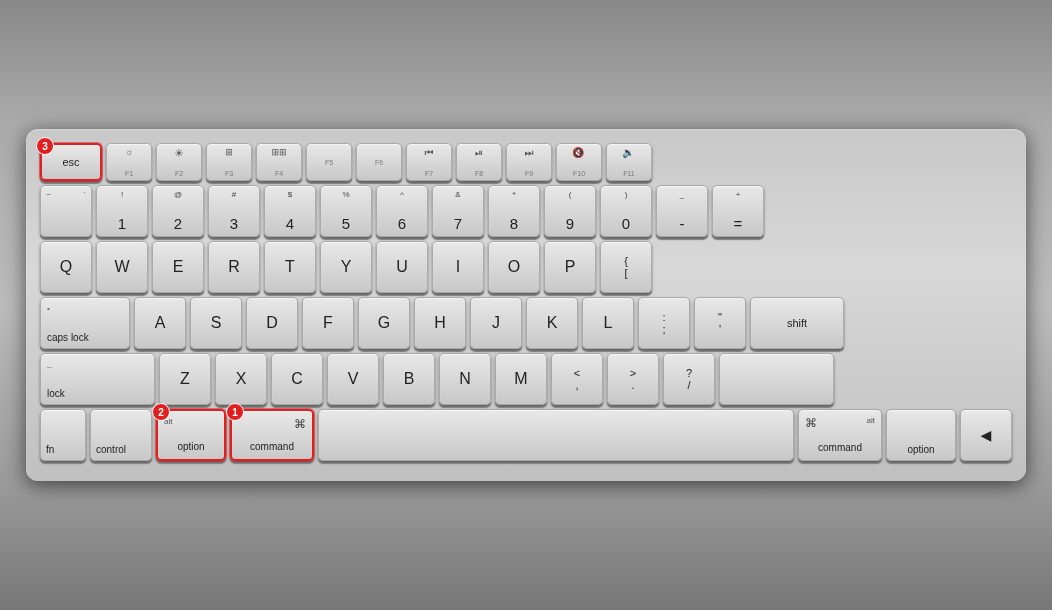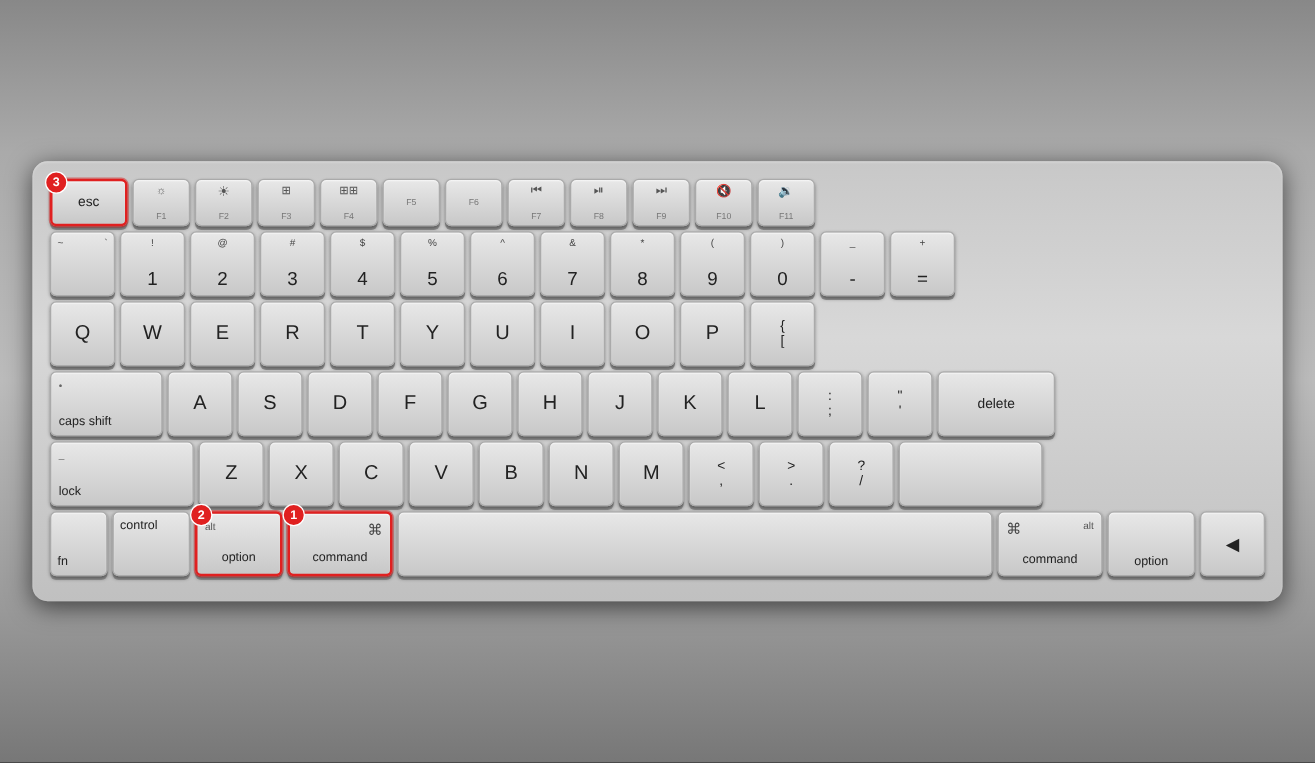--- a/index.html
+++ b/index.html
@@ -273,21 +273,21 @@
         </div>
       <div class="key" style="align-items:center; justify-content:center; flex-direction:column; gap:0;">
         <span style="font-size:11px; font-weight:400;">{</span>
         <span style="font-size:11px; font-weight:400;">[</span>
       </div>
     </div>
 
     <div class="key-row">
       <div class="key w-caps" style="justify-content:flex-end; padding:5px 6px; position:relative;">
         <span style="position:absolute; top:6px; left:6px; font-size:8px; color:#666;">•</span>
-        <span style="font-size:10px; font-weight:400;">caps shift</span>
+        <span style="font-size:10px; font-weight:400;">caps lock</span>
       </div>
       <div class="key" style="align-items:center; justify-content:center;">
           <span style="font-size:16px; font-weight:400;">A</span>
         </div>
       <div class="key" style="align-items:center; justify-content:center;">
           <span style="font-size:16px; font-weight:400;">S</span>
         </div>
       <div class="key" style="align-items:center; justify-content:center;">
           <span style="font-size:16px; font-weight:400;">D</span>
         </div>
@@ -311,21 +311,21 @@
         </div>
       <div class="key" style="align-items:center; justify-content:center; flex-direction:column;">
         <span style="font-size:11px;">:</span>
         <span style="font-size:11px;">;</span>
       </div>
       <div class="key" style="align-items:center; justify-content:center; flex-direction:column;">
         <span style="font-size:11px;">"</span>
         <span style="font-size:11px;">'</span>
       </div>
       <div class="key w-return" style="align-items:center; justify-content:center;">
-        <span style="font-size:11px; font-weight:500;">delete</span>
+        <span style="font-size:11px; font-weight:500;">shift</span>
       </div>
     </div>
 
     <div class="key-row">
       <div class="key w-shift-l" style="justify-content:flex-end; padding: 5px 6px; position:relative;">
         <span style="position:absolute;top:5px;left:6px;font-size:8px;color:#666;">_</span>
         <span style="font-size:10px; font-weight:400;">lock</span>
       </div>
       <div class="key" style="align-items:center; justify-content:center;">
           <span style="font-size:16px; font-weight:400;">Z</span>
@@ -362,21 +362,21 @@
       </div>
       <div class="key w-shift-r" style="align-items:flex-end; justify-content:flex-end; padding:5px 6px;">
         <span style="font-size:10px; font-weight:400;"></span>
       </div>
     </div>
 
     <div class="key-row">
       <div class="key w-fn" style="align-items:flex-start; justify-content:flex-end; padding:5px 5px;">
         <span style="font-size:10px; font-weight:400;">fn</span>
       </div>
-      <div class="key w-ctrl" style="align-items:flex-start; justify-content:flex-start; padding:5px 5px;">
+      <div class="key w-ctrl" style="align-items:flex-start; justify-content:flex-end; padding:5px 5px;">
         <span style="font-size:10px; font-weight:400;">control</span>
       </div>
       <div class="key w-alt highlighted" style="position:relative; align-items:center; justify-content:center; flex-direction:column;">
         <div class="badge">2</div>
         <span style="font-size:8px; color:#555; position:absolute; top:6px; left:6px;">alt</span>
         <span style="font-size:10px; font-weight:500; position:absolute; bottom:7px; left:50%; transform:translateX(-50%); white-space:nowrap;">option</span>
       </div>
       <div class="key w-cmd highlighted" style="position:relative; align-items:center; justify-content:center; flex-direction:column;">
         <div class="badge">1</div>
         <span style="font-size:12px; color:#444; position:absolute; top:6px; right:6px;">⌘</span>

